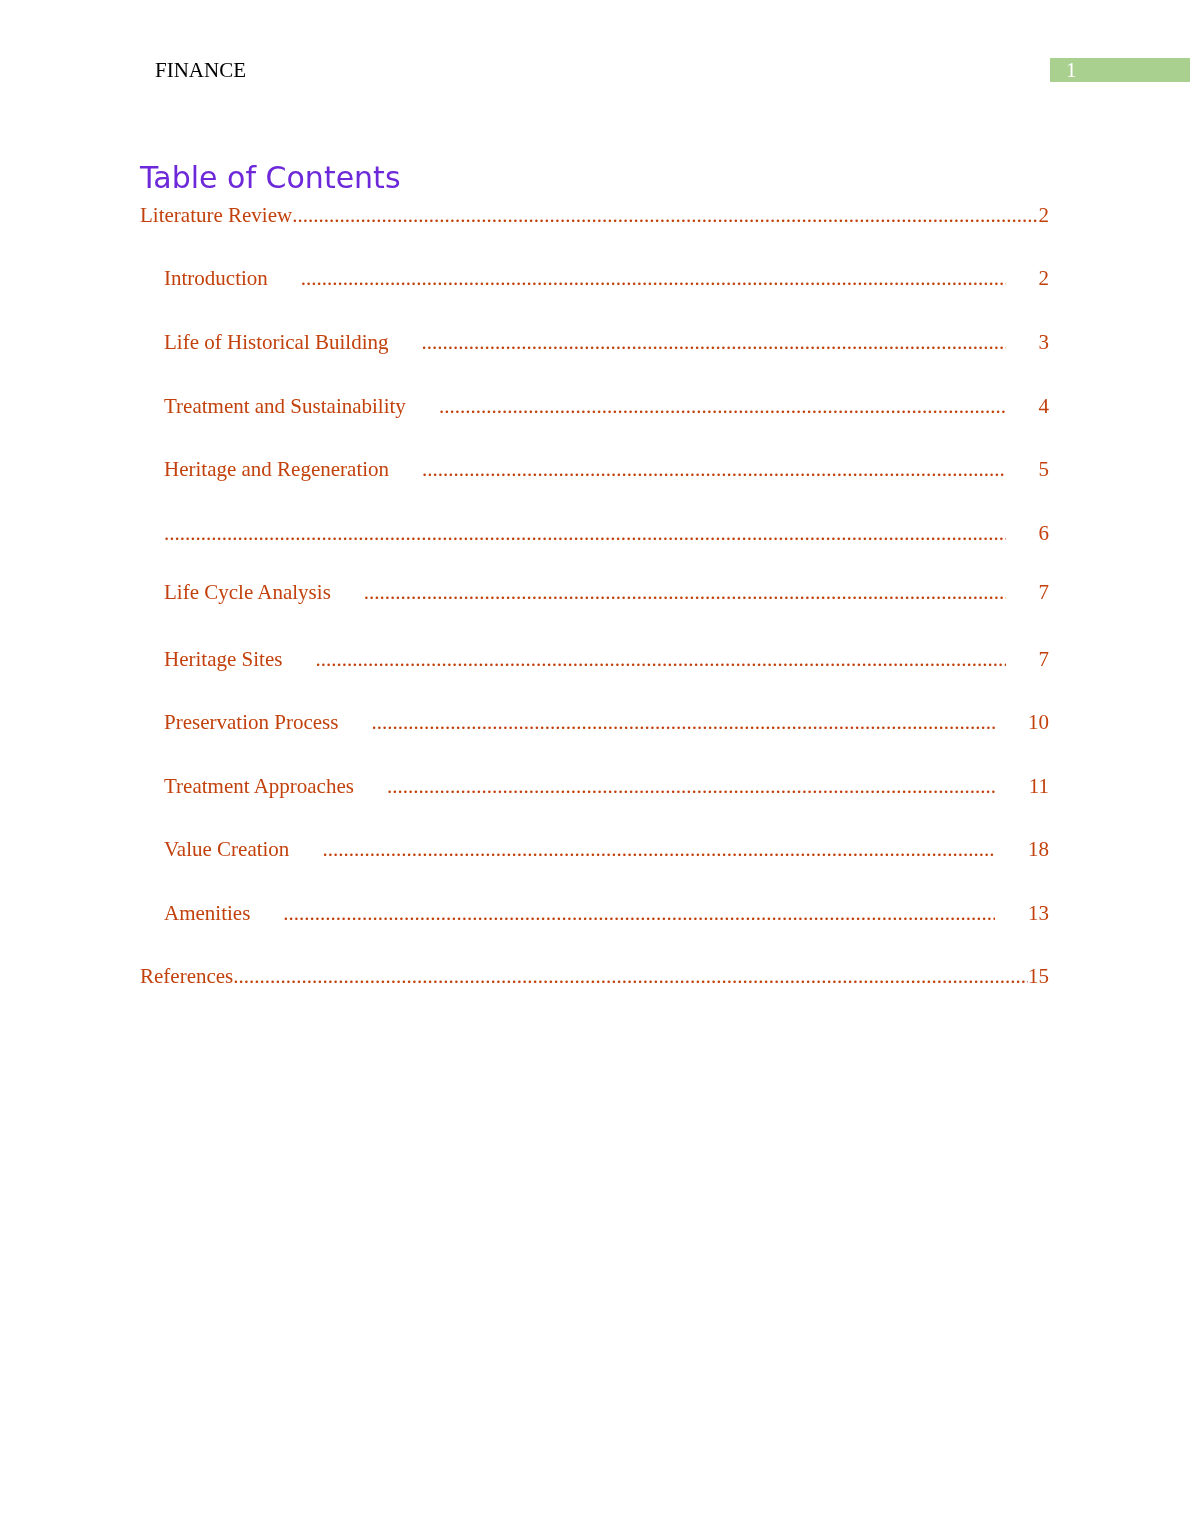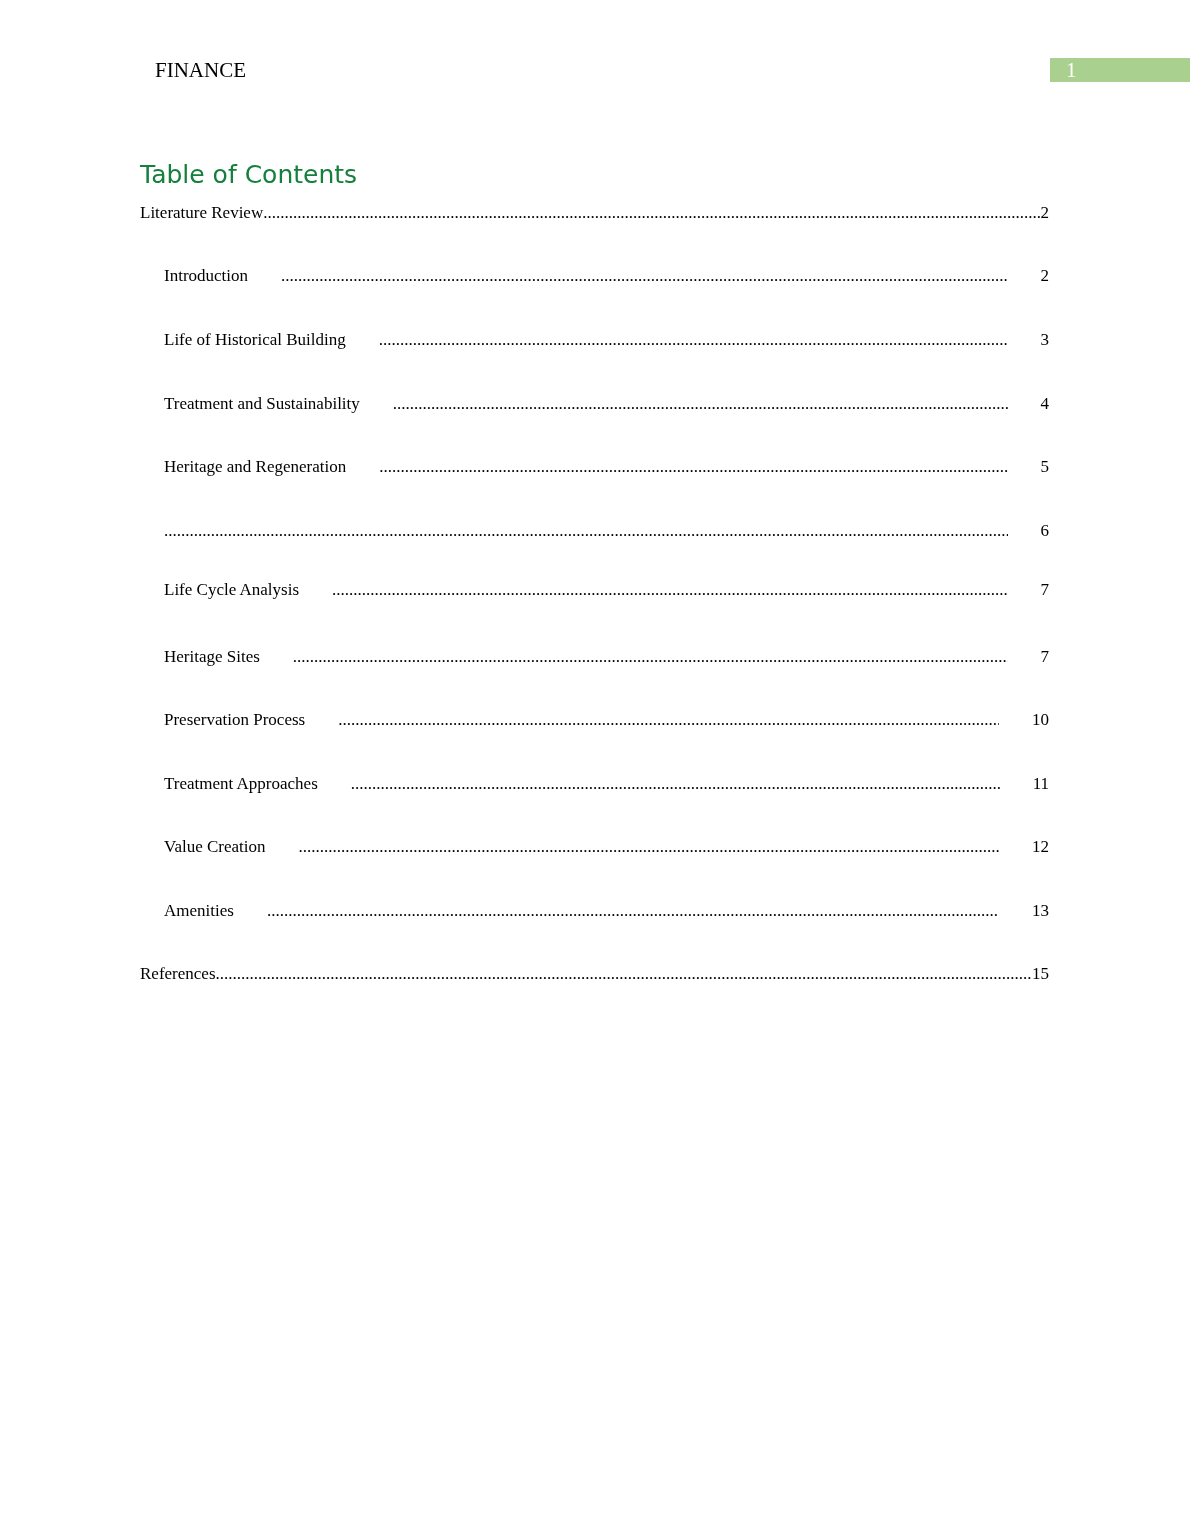--- a/index.html
+++ b/index.html
@@ -1,21 +1,21 @@
 <!DOCTYPE html>
 <html><head>
 <meta charset="utf-8">
 <style>
   html, body { margin:0; padding:0; background:#ffffff; }
   body { width:1190px; height:1540px; position:relative; overflow:hidden; }
   .header-title { position:absolute; left:155px; top:58px; font-family:"Liberation Serif", serif; font-size:21px; color:#000; }
   .page-badge { position:absolute; left:1050px; top:58px; width:140px; height:24px; background:#a9d08e; }
   .page-num { position:absolute; left:16px; top:0px; font-family:"Liberation Serif", serif; font-size:21px; line-height:24px; color:#ffffff; }
-  .toc-title { position:absolute; left:140px; top:160px; font-family:"DejaVu Sans", sans-serif; font-size:25px; color:#15803d; }
-  .toc-entry { position:absolute; display:flex; align-items:baseline; font-family:"Liberation Serif", serif; font-size:17px; color:#000000; right:141px; white-space:nowrap; overflow:hidden; }
+  .toc-title { position:absolute; left:140px; top:160px; font-family:"DejaVu Sans", sans-serif; font-size:30px; color:#6d28d9; }
+  .toc-entry { position:absolute; display:flex; align-items:baseline; font-family:"Liberation Serif", serif; font-size:21px; color:#c2410c; right:141px; white-space:nowrap; overflow:hidden; }
   .toc-entry .label { flex:0 0 auto; }
   .toc-entry .dots { flex:1 1 auto; overflow:hidden; white-space:nowrap; }
   .toc-entry .dots::after { content:"................................................................................................................................................................................................................"; }
   .toc-entry .page { flex:0 0 auto; }
   .lvl1 { left:140px; }
   .lvl2 { left:164px;gap:33px; }
 </style>
 </head>
 <body>
 
@@ -74,21 +74,21 @@
       <span class="page">10</span>
   </div>
   <div class="toc-entry lvl2" style="top:774px">
     <span class="label">Treatment Approaches</span>
       <span class="dots"></span>
       <span class="page">11</span>
   </div>
   <div class="toc-entry lvl2" style="top:837px">
     <span class="label">Value Creation</span>
       <span class="dots"></span>
-      <span class="page">12</span>
+      <span class="page">18</span>
   </div>
   <div class="toc-entry lvl2" style="top:901px">
     <span class="label">Amenities</span>
       <span class="dots"></span>
       <span class="page">13</span>
   </div>
   <div class="toc-entry lvl1" style="top:964px">
     <span class="label">References</span>
       <span class="dots"></span>
       <span class="page">15</span>

